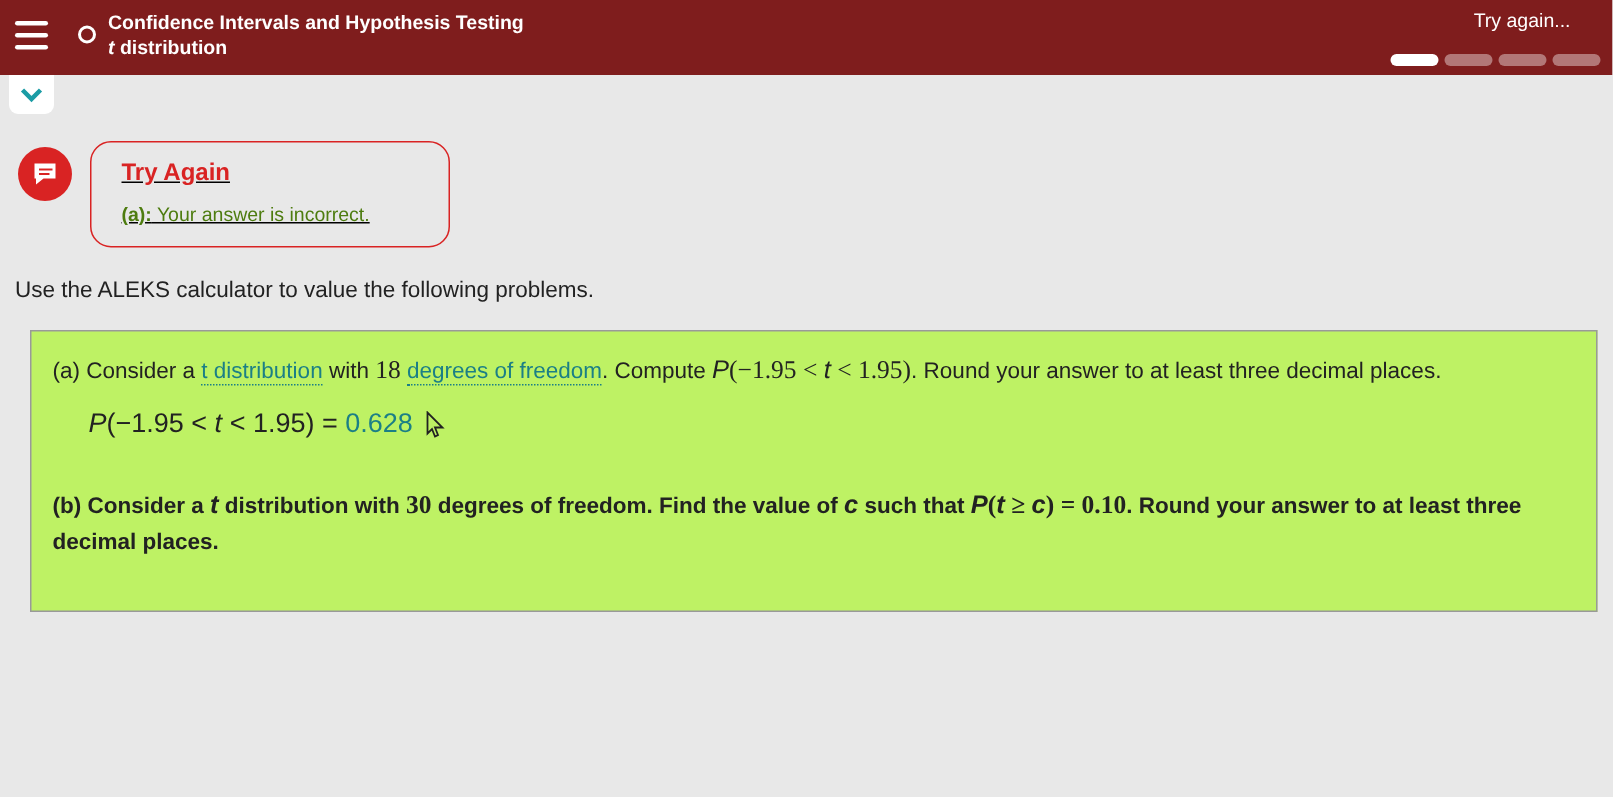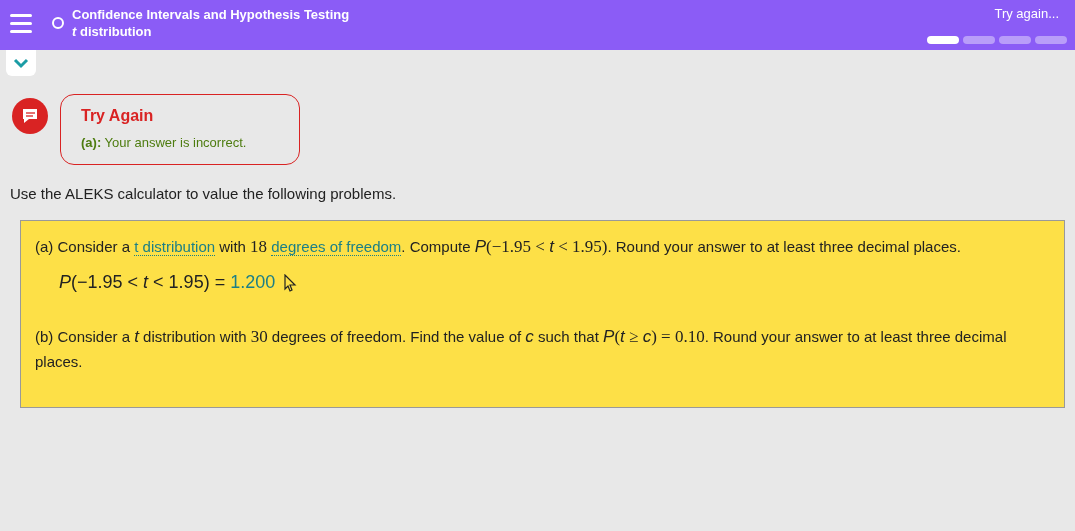--- a/index.html
+++ b/index.html
@@ -1,44 +1,44 @@
 <!DOCTYPE html>
 <html><head>
   <meta charset="utf-8">
   <style>
     * { margin: 0; padding: 0; box-sizing: border-box; font-family: Arial, Helvetica, sans-serif; }
     body { background: #e8e8e8; width: 1075px; height: 531px; overflow: hidden; }
     
-    .topbar { background: #8b5cf6; color: #fff; display: flex; align-items: center; padding: 6px 10px 10px 10px; height: 50px; position: relative; }
+    .topbar { background: #7f1d1d; color: #fff; display: flex; align-items: center; padding: 6px 10px 10px 10px; height: 50px; position: relative; }
     .menu-btn { width: 30px; height: 30px; display: flex; flex-direction: column; justify-content: center; gap: 5px; margin-right: 12px; cursor: pointer; }
     .menu-btn span { display: block; height: 3px; width: 22px; background: #fff; border-radius: 2px; }
     .status-circle { width: 12px; height: 12px; border: 2px solid #fff; border-radius: 50%; margin-right: 8px; flex-shrink: 0; }
     .titles { flex: 1; }
     .title1 { font-size: 13px; font-weight: bold; line-height: 1.2; margin-bottom: 2px; }
     .title2 { font-size: 13px; font-weight: bold; }
     .title2 i { font-style: italic; }
-    .try-top { position: absolute; right: 16px; top: 6px; font-size: 13px; text-align: right; }
+    .try-top { position: absolute; right: 28px; top: 6px; font-size: 13px; text-align: right; }
     .progress-bar { position: absolute; right: 8px; bottom: 6px; display: flex; gap: 4px; }
     .pseg { width: 32px; height: 8px; border-radius: 4px; background: rgba(255,255,255,0.4); }
     .pseg.first { background: #fff; }
     
     .chevron-left { background: #fff; width: 30px; height: 26px; border-radius: 0 0 6px 6px; display: flex; align-items: center; justify-content: center; margin-left: 6px; cursor: pointer; }
     .chev-svg { stroke: #1b9ca5; stroke-width: 3; fill: none; }
     
     .content { padding: 18px 8px 8px 8px; }
     
     .feedback-row { display: flex; align-items: flex-start; margin-left: 4px; margin-bottom: 20px; }
     .red-badge { width: 36px; height: 36px; background: #d92323; border-radius: 50%; display: flex; align-items: center; justify-content: center; flex-shrink: 0; margin-right: 12px; margin-top: 4px; }
-    .feedback-box { border: 1px solid #d92323; border-radius: 14px; padding: 12px 17px 14px 20px; min-width: 240px; }
+    .feedback-box { border: 1px solid #d92323; border-radius: 14px; padding: 12px 17px 14px 20px; min-width: 240px; text-decoration: underline; }
     .tryagain-title { color: #d92323; font-size: 16px; font-weight: 600; margin-bottom: 10px; }
     .incorrect-line { font-size: 13px; color: #4d7c0f; }
     
     .instruction { font-size: 15px; color: #222; margin: 0 2px 18px 2px; }
     
-    .problem-box { background: #fde047; border: 1px solid #999; margin: 0 2px 0 12px; padding: 12px 14px 18px 14px; font-size: 15px; color: #222; }
+    .problem-box { background: #bef264; border: 1px solid #999; margin: 0 2px 0 12px; padding: 12px 14px 18px 14px; font-size: 15px; color: #222; }
     .part { margin-bottom: 22px; line-height: 1.6; }
     .part-label { display: inline; }
     .link { color: #1b7f86; border-bottom: 1px dotted #1b7f86; cursor: pointer; }
     .mathserif { font-family: 'Times New Roman', Times, serif; font-size: 17px; }
     .answerline { margin-top: 8px; margin-left: 24px; font-family: 'Times New Roman', Times, serif; font-size: 18px; }
     .ans-val { color: #1b7f86; }
     .cursor-arrow { display: inline-block; margin-left: 4px; vertical-align: -4px; }
   </style>
 </head>
 <body>
@@ -88,27 +88,27 @@
       </div>
     </div>
   </div>
 
   <div class="instruction">Use the ALEKS calculator to value the following problems.</div>
 
   <div class="problem-box">
     <div class="part">
       <span class="part-label">(a)</span><span> Consider a </span><span class="link">t distribution</span><span> with </span><span class="mathserif">18</span><span> </span><span class="link">degrees of freedom</span><span>. Compute </span><span class="mathserif"><i>P</i>(−1.95 &lt; <i>t</i> &lt; 1.95)</span><span>. Round your answer to at least three decimal places.</span>
       <div class="answerline">
-        <span><i>P</i>(−1.95 &lt; <i>t</i> &lt; 1.95) = </span><span class="ans-val">1.200</span>
+        <span><i>P</i>(−1.95 &lt; <i>t</i> &lt; 1.95) = </span><span class="ans-val">0.628</span>
         <span class="cursor-arrow">
           <svg width="14" height="18" viewBox="0 0 14 18">
               <path d="M1 1 l0 14 l3 -3 l2 5 l2 -1 l-2 -5 l5 0 z" fill="none" stroke="#222" stroke-width="1.2"></path>
             </svg>
         </span>
       </div>
     </div>
 
-    <div class="part" style="margin-bottom:15px;">
+    <div class="part" style="margin-bottom:15px;font-weight:bold;">
       <span class="part-label">(b)</span><span> Consider a </span><span class="mathserif"><i>t</i></span><span> distribution with </span><span class="mathserif">30</span><span> degrees of freedom. Find the value of </span><span class="mathserif"><i>c</i></span><span> such that </span><span class="mathserif"><i>P</i>(<i>t</i> ≥ <i>c</i>) = 0.10</span><span>. Round your answer to at least three decimal places.</span>
     </div>
   </div>
 
 </div>
 
 </body></html>

